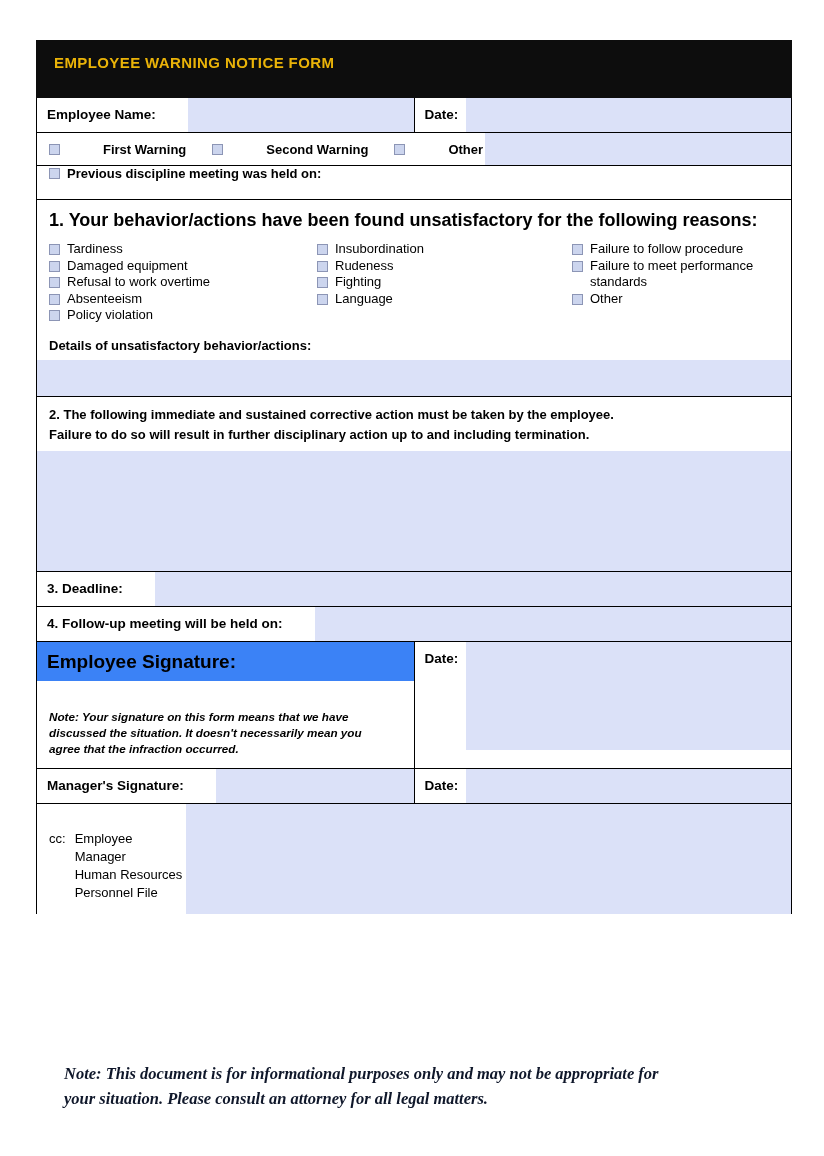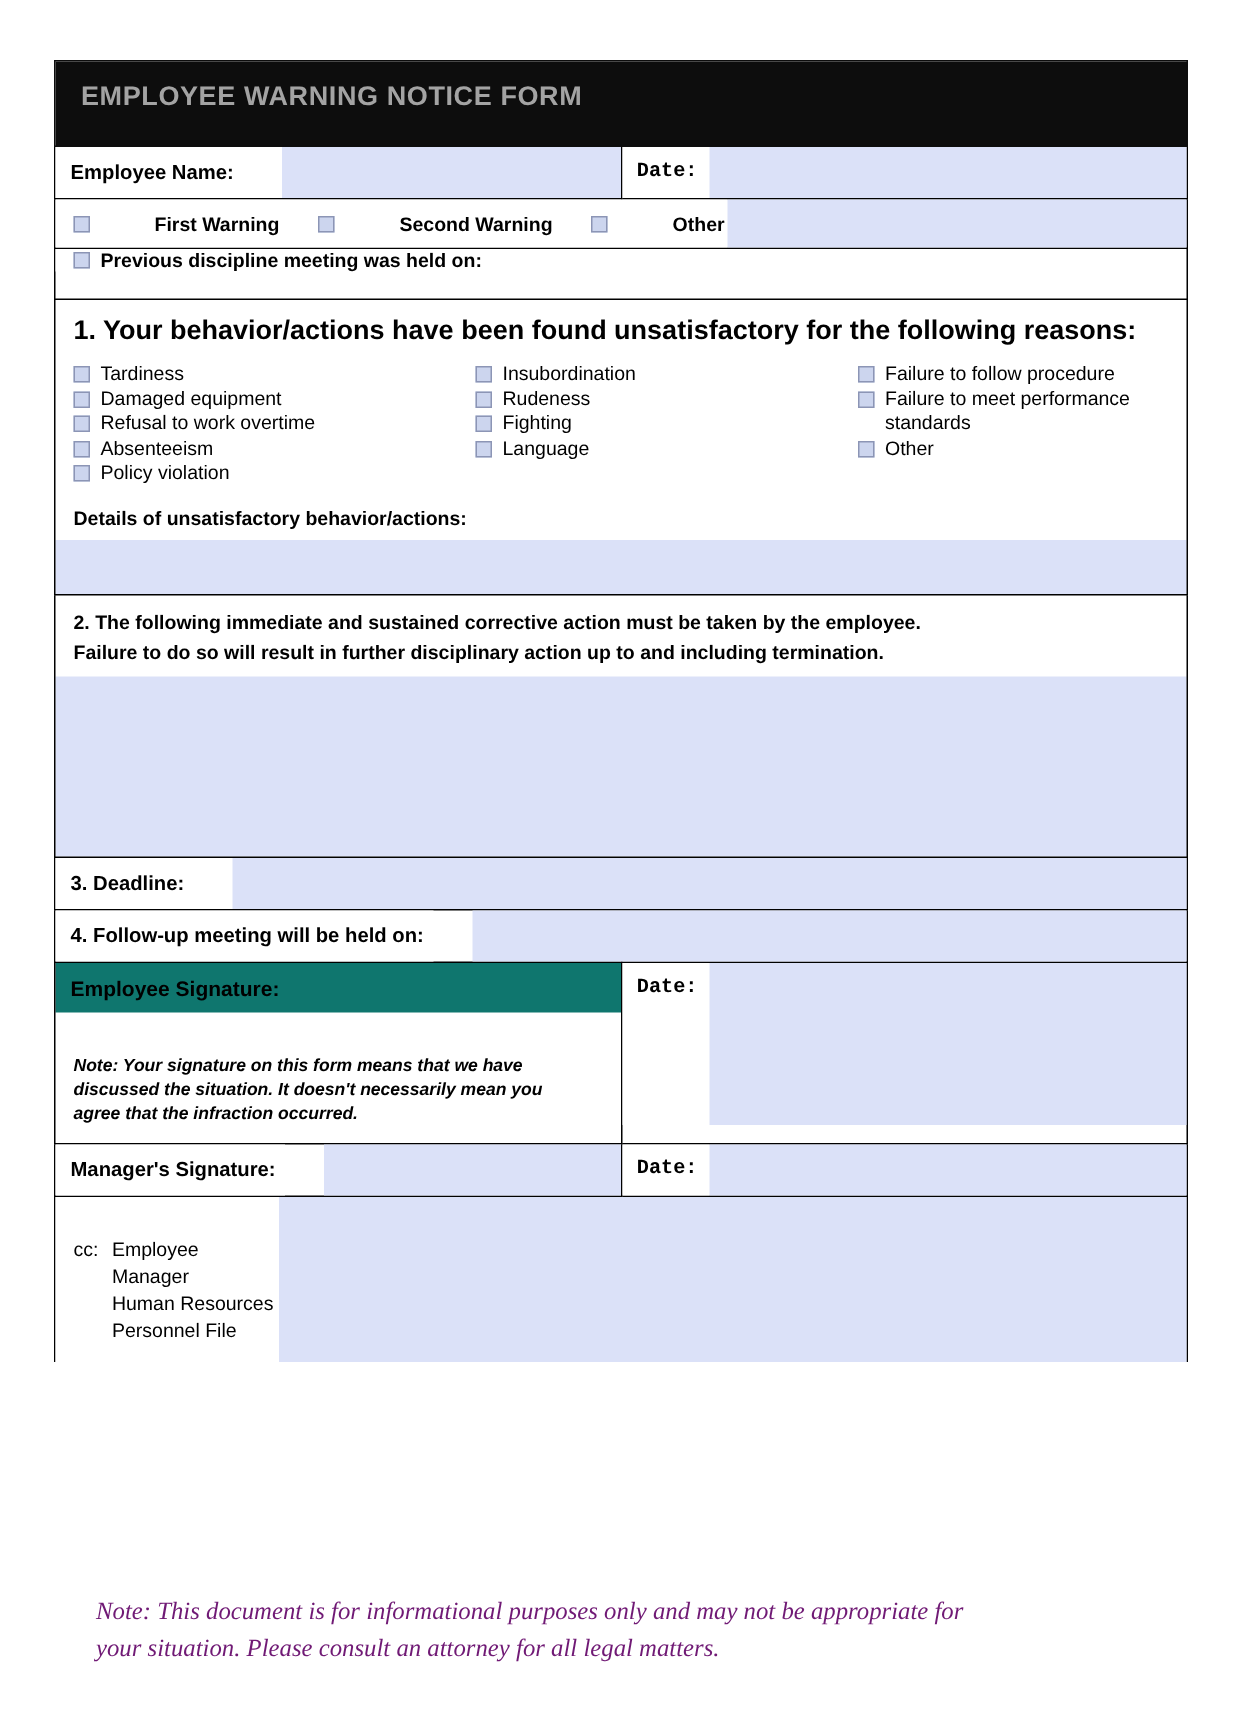--- a/index.html
+++ b/index.html
@@ -44,22 +44,22 @@
     background: #ffffff;
   }
 
   
   .title-cell {
     background: #0d0d0d !important;
     border: 1.5px solid #0d0d0d !important;
     height: 56px;
   }
   .title-text {
-    color: #a3a3a3;
-    font-size: 18px;
+    color: #eab308;
+    font-size: 15px;
     font-weight: bold;
     letter-spacing: 0.4px;
     padding: 14px 0 0 17px;
     line-height: 1.1;
     white-space: nowrap;
   }
 
   
   .labelrow {
     display: flex;
@@ -172,25 +172,25 @@
     line-height: 1.55;
     padding: 8px 12px 6px 12px;
   }
   .sec2-blank {
     background: #dbe1f8;
     height: 120px;
   }
 
   
   .sig-label {
-    font-size: 14px;
+    font-size: 19px;
     font-weight: bold;
     padding: 9px 6px 8px 10px;
     white-space: nowrap;
-    background: #0f766e;
+    background: #3b82f6;
   }
   .sig-note {
     font-size: 11.7px;
     font-style: italic;
     font-weight: bold;
     line-height: 1.38;
     padding: 10px 18px 10px 12px;
     background: #ffffff;
   }
   .sig-note .nb { font-weight: bold; }
@@ -201,21 +201,20 @@
     height: 100%;
     min-height: 34px;
   }
   .date-lbl {
     font-size: 13.5px;
     font-weight: bold;
     padding: 9px 8px 8px 10px;
     background: #ffffff;
     white-space: nowrap;
     flex: 0 0 auto;
-    font-family: Liberation Mono, monospace;
   }
 
   
   .cc-row { display: flex; align-items: stretch; min-height: 96px; }
   .cc-label {
     background: #ffffff;
     font-size: 13px;
     line-height: 18px;
     padding: 26px 4px 12px 12px;
     white-space: nowrap;
@@ -225,24 +224,24 @@
   .cc-items { display: inline-block; vertical-align: top; }
 
   
   .footer-note {
     position: absolute;
     left: 64px;
     top: 1062px;
     width: 700px;
     font-family: "Liberation Serif", serif;
     font-style: italic;
-    font-weight: normal;
+    font-weight: bold;
     font-size: 16.5px;
     line-height: 1.5;
-    color: #701a75;
+    color: #0f172a;
   }
 </style>
 </head>
 <body>
 
 <div class="page">
 
   <div class="form-wrap">
     <table class="form-table">
 

